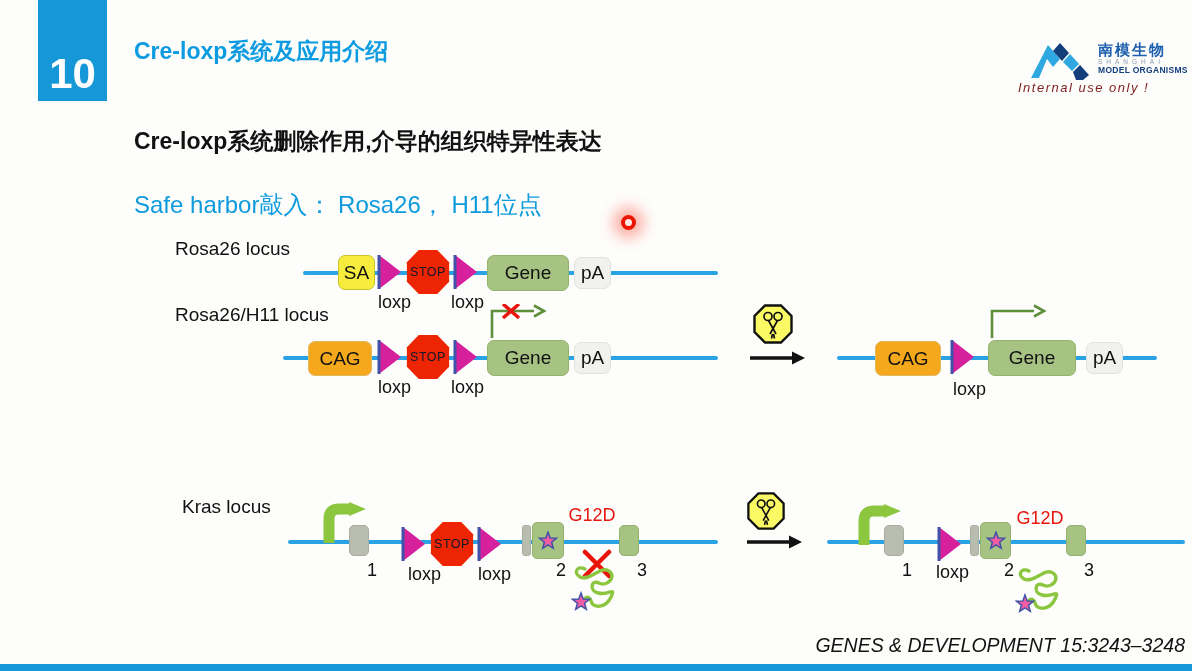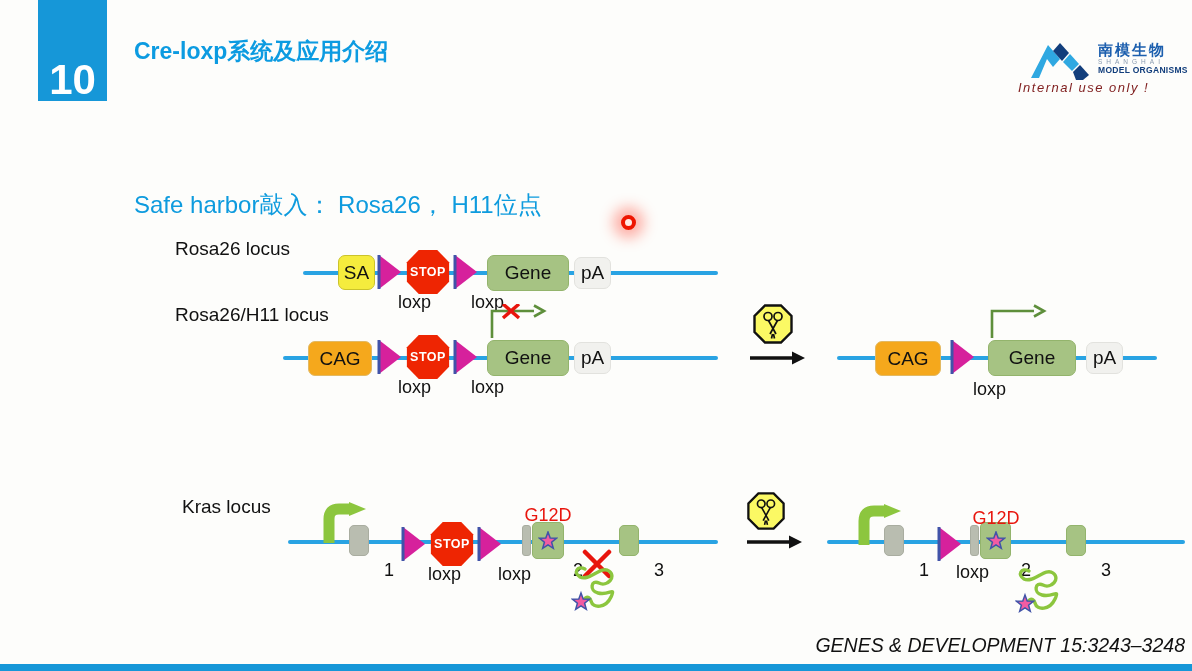--- a/index.html
+++ b/index.html
@@ -1,21 +1,21 @@
 <!DOCTYPE html>
 <html><head>
 <meta charset="utf-8">
 <style>
   html,body{margin:0;padding:0;background:#fff;}
   #slide{position:relative;width:1192px;height:671px;background:#FDFDFB;overflow:hidden;
          font-family:"Liberation Sans","DejaVu Sans",sans-serif;color:#111;}
   .abs{position:absolute;}
   
   .pagebox{left:38px;top:0;width:69px;height:101px;background:#1697D8;display:flex;
-           align-items:flex-end;justify-content:center;padding-bottom:0;box-sizing:border-box;}
+           align-items:flex-end;justify-content:center;padding-bottom:6px;box-sizing:border-box;}
   .pagebox span{color:#fff;font-size:42px;font-weight:bold;line-height:1;}
   .title{left:134px;top:36px;font-size:23px;font-weight:bold;color:#0C9BE1;white-space:nowrap;}
   .logo-mark{left:1030px;top:40px;}
   .logo-text{left:1098px;top:41px;width:110px;line-height:1.15;}
   .logo-cn{font-size:15px;font-weight:bold;color:#1C5FAE;letter-spacing:2px;white-space:nowrap;}
   .logo-city{font-size:6.5px;color:#8A9BB0;letter-spacing:4px;white-space:nowrap;}
   .logo-en{font-size:8.5px;font-weight:bold;color:#123E7C;letter-spacing:0.3px;white-space:nowrap;}
   .internal{left:1018px;top:80px;width:160px;font-size:13px;font-style:italic;color:#7f1d1d;
             letter-spacing:1.5px;white-space:nowrap;}
   
@@ -28,25 +28,25 @@
   .hline{height:4px;background:#29A3E3;border-radius:2px;}
   
   .box{display:flex;align-items:center;justify-content:center;font-size:19px;color:#111;
        border-radius:7px;box-sizing:border-box;}
   .sa{background:#F5EC3D;border:1.5px solid #CBC32B;}
   .cag{background:#F5A81C;border:1.5px solid #E2B963;}
   .gene{background:#A6C383;border:1.5px solid #93B46C;}
   .pa{background:#F1F1EE;border:1.5px solid #E2E2DE;}
   .exg{background:#A6C383;border:1.5px solid #93B46C;border-radius:5px;}
   .exgray{background:#B9BDB0;border:1.5px solid #A9ADA0;border-radius:5px;}
-  .stopoct{display:flex;align-items:center;justify-content:center;background:#EE2502;color:#ffffff;
-           font-weight:bold;font-size:12.5px;letter-spacing:.5px;
+  .stopoct{display:flex;align-items:center;justify-content:center;background:#EE2502;color:#0f172a;
+           font-weight:normal;font-size:12.5px;letter-spacing:.5px;
            clip-path:polygon(29% 2%,71% 2%,98% 29%,98% 71%,71% 98%,29% 98%,2% 71%,2% 29%);}
-  .lbl{font-size:18px;text-align:left;white-space:nowrap;margin-left:43px;}
-  .g12d{font-size:18px;color:#E8150D;text-align:center;white-space:nowrap;}
+  .lbl{font-size:18px;text-align:right;white-space:nowrap;}
+  .g12d{font-size:18px;color:#E8150D;text-align:center;white-space:nowrap;margin-left:44px;}
   .cite{left:800px;top:622px;width:385px;text-align:right;font-size:19.5px;font-style:italic;white-space:nowrap;margin-top:12px;}
   .bottombar{left:0;top:664px;width:1192px;height:7px;background:#1697D8;}
   .laser{left:621px;top:215px;width:15px;height:15px;border-radius:50%;
          border:4.5px solid #EE1500;background:#FFE9E4;box-sizing:border-box;
          box-shadow:0 0 14px 8px rgba(255,60,40,0.40);}
 </style>
 </head>
 <body>
 
 <svg width="0" height="0" style="position:absolute">
@@ -96,20 +96,21 @@
     <polygon points="33,22 40,14 49,24 42,31" fill="#2FA8E1"></polygon>
     <polygon points="43,32 50,25 59,35 53,40 46,40" fill="#123E7C"></polygon>
   </svg>
   <div class="abs logo-text">
     <div class="logo-cn">南模生物</div>
     <div class="logo-city">SHANGHAI</div>
     <div class="logo-en">MODEL ORGANISMS</div>
   </div>
   <div class="abs internal">Internal use only !</div>
 
+  <div class="abs subtitle">Cre-loxp系统删除作用,介导的组织特异性表达</div>
   <div class="abs h-blue safe">Safe harbor敲入： Rosa26， H11位点</div>
   <div class="abs laser"></div>
 
   <div class="abs rowlbl" style="left:175px;top:238px">Rosa26 locus</div>
   <div class="abs hline" style="left:303px;top:271px;width:415px"></div>
   <div class="abs box sa" style="left:338px;top:255px;width:37px;height:35px">
     <span>SA</span>
   </div>
   <svg class="abs" style="left:376px;top:252px" width="28" height="40">
       <use href="#sym-tri"></use>

